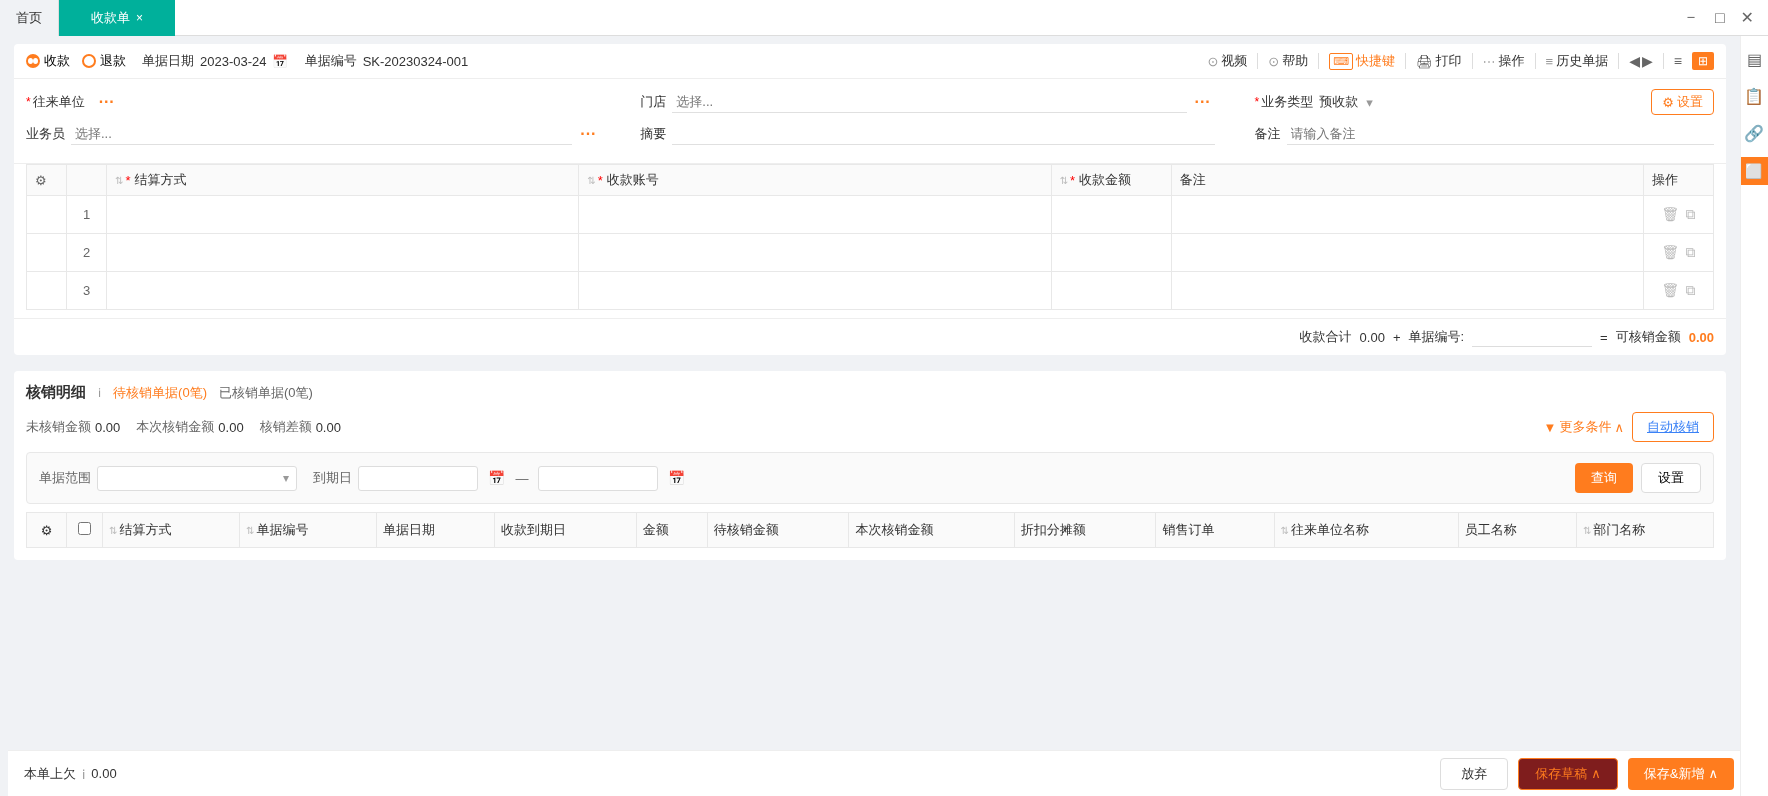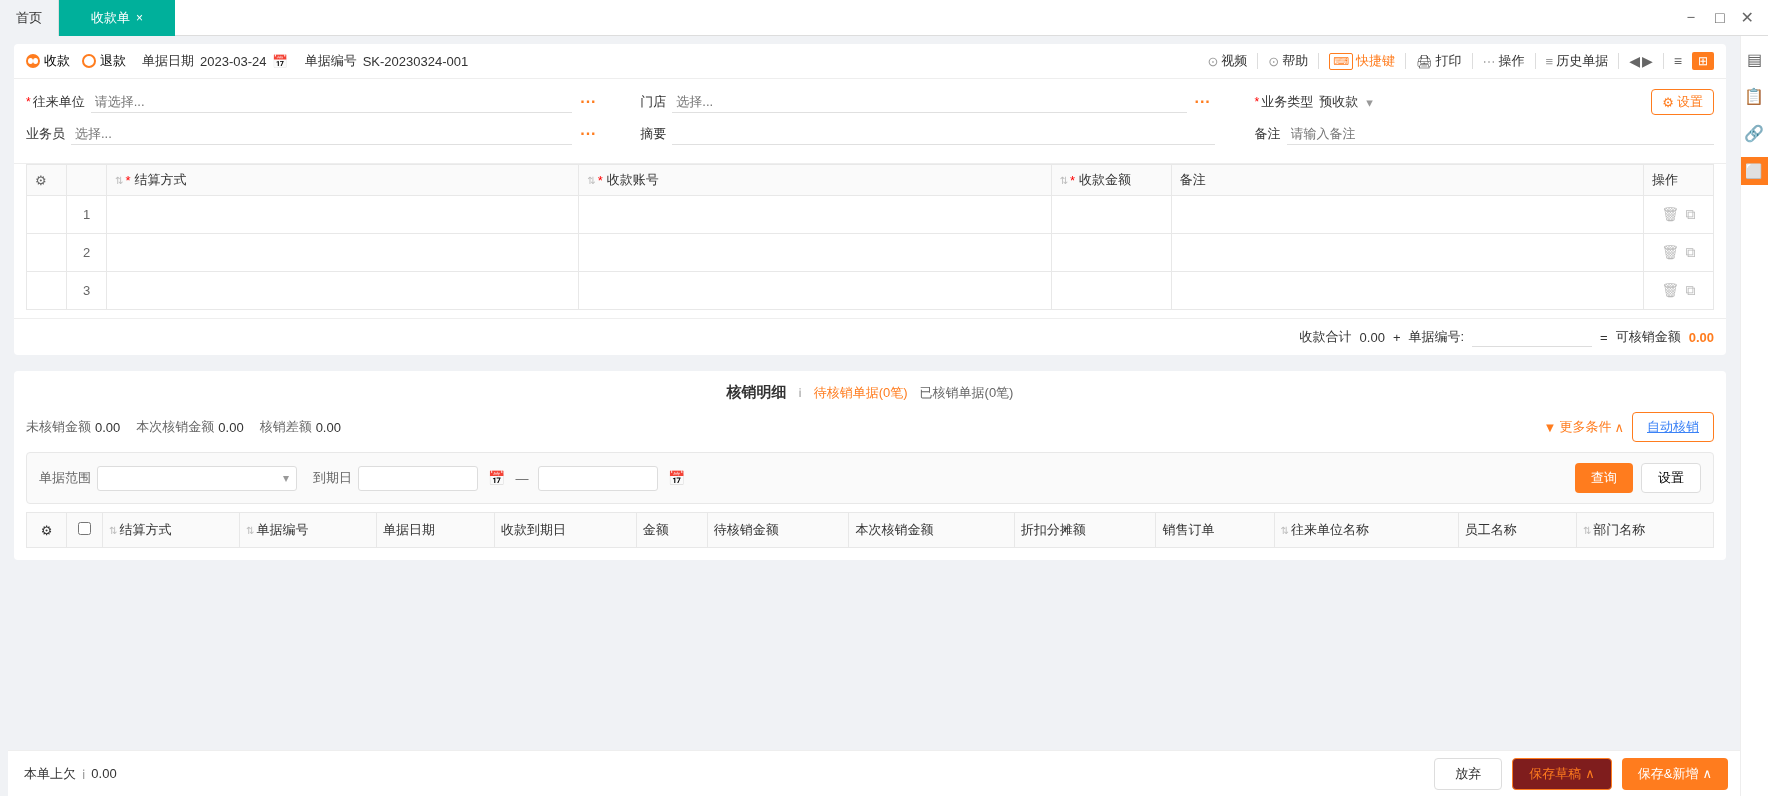--- a/index.html
+++ b/index.html
@@ -99,21 +99,21 @@
     .summary-orange { color: #ff7c1e; font-weight: bold; }
     .summary-input {
       border: none; border-bottom: 1px solid #ddd; width: 120px; outline: none; padding: 2px 4px; text-align: right;
     }
 
     
     .section-divider { height: 8px; background: #f0f2f5; }
 
     
     .recon-section { background: #fff; margin: 0 8px 8px; border-radius: 4px; padding: 12px; }
-    .recon-header { display: flex; align-items: center; gap: 12px; margin-bottom: 10px; justify-content: center; }
+    .recon-header { display: flex; align-items: center; gap: 12px; margin-bottom: 10px; }
     .recon-title { font-size: 15px; font-weight: bold; color: #333; }
     .recon-info { color: #999; font-size: 12px; cursor: pointer; }
     .tab-link { color: #ff7c1e; cursor: pointer; font-size: 13px; }
     .tab-link-gray { color: #666; cursor: pointer; font-size: 13px; }
 
     .recon-stats { display: flex; align-items: center; gap: 16px; margin-bottom: 10px; }
     .stat-item { display: flex; align-items: center; gap: 4px; font-size: 13px; }
     .stat-label { color: #666; }
     .stat-val { color: #333; }
     .stat-right { margin-left: auto; display: flex; align-items: center; gap: 8px; }
@@ -152,21 +152,21 @@
     .recon-table { width: 100%; border-collapse: collapse; }
     .recon-table th {
       background: #fafafa; border: 1px solid #e8e8e8; padding: 8px 6px; text-align: center;
       font-weight: normal; color: #333; white-space: nowrap; font-size: 12px;
     }
     .checkbox-cell { text-align: center; }
     .th-gear { width: 40px; text-align: center; }
 
     
     .bottom-bar {
-      position: fixed; bottom: 0; left: 8px; right: 24px; background: #fff;
+      position: fixed; bottom: 0; left: 8px; right: 18px; background: #fff;
       border-top: 1px solid #eee; padding: 10px 16px; display: flex; align-items: center;
       height: 46px;
     }
     .bottom-left { display: flex; align-items: center; gap: 6px; color: #333; font-size: 13px; }
     .bottom-right { margin-left: auto; display: flex; gap: 10px; }
     .btn-abandon {
       border: 1px solid #ddd; background: #fff; color: #333; border-radius: 4px;
       padding: 6px 20px; cursor: pointer; font-size: 13px;
     }
     .btn-save-draft {
@@ -270,21 +270,20 @@
         <span class="grid-orange">⊞</span>
       </div>
     </div>
 
     <div class="form-section">
       <div class="form-row">
 
         <div class="form-field" style="flex:2.5;">
           <span class="form-field-label">*</span>
           <span class="form-field-name">往来单位</span>
-          <input class="form-input" type="text" placeholder="请选择..." style="">
           <span class="more-btn">···</span>
         </div>
         <div style="width:40px;"></div>
 
         <div class="form-field" style="flex:2.5;">
           <span class="form-field-name">门店</span>
           <input class="form-input" type="text" placeholder="选择..." style="">
           <span class="more-btn">···</span>
         </div>
         <div style="width:40px;"></div>

